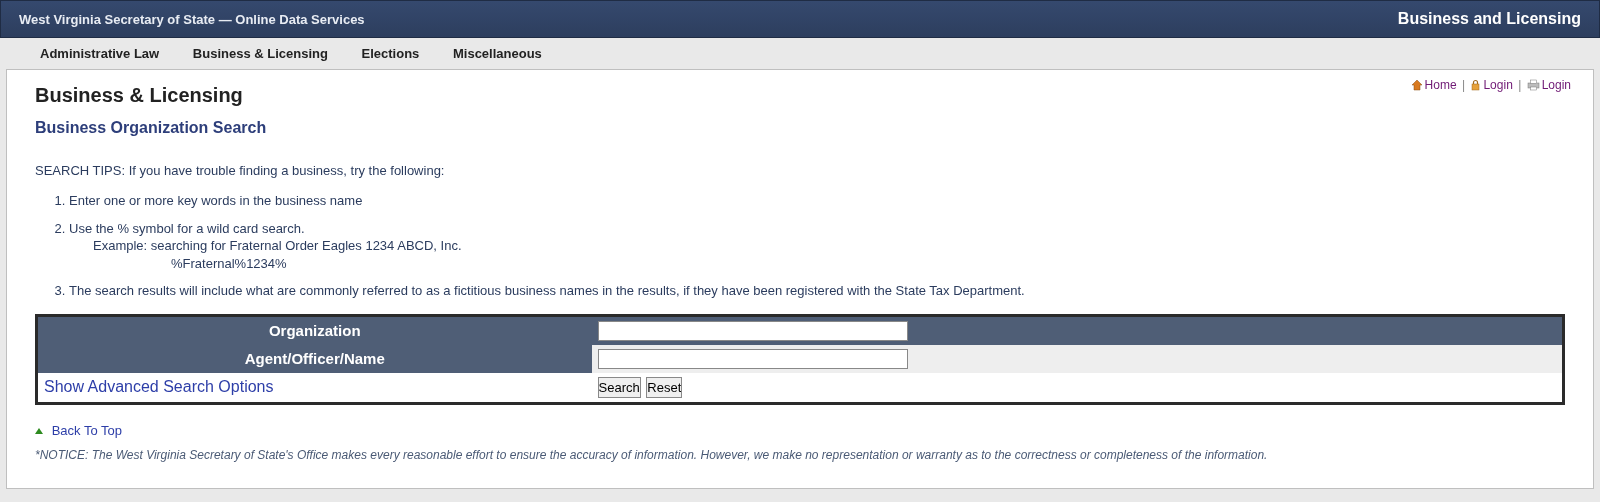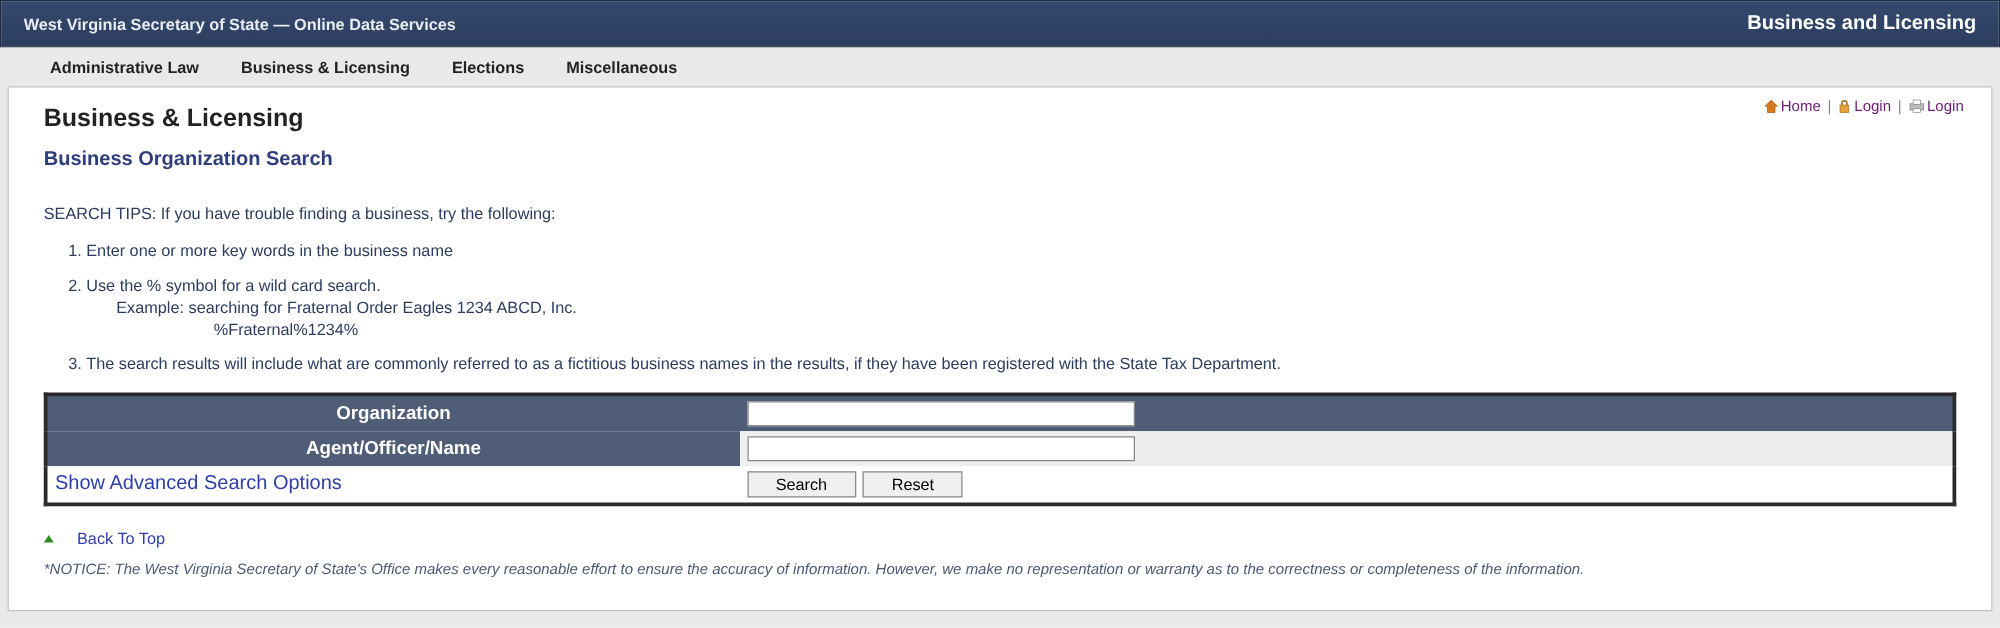--- a/index.html
+++ b/index.html
@@ -76,29 +76,29 @@
       height: 20px;
       border: 1px solid #888;
       padding: 1px 3px;
       font-size: 13px;
     }
     td.adv-cell { width: 555px; padding: 6px 10px; }
     td.adv-cell a { color: #2d3ea8; font-size: 16px; text-decoration: none; cursor: pointer; }
     td.btn-cell { padding: 6px; }
     input.btn {
       font-size: 13px;
-      padding: 2px 22px;
+      padding: 2px 0;
       background: #efefef;
       border: 1px solid #898989;
       cursor: pointer;
       margin-right: 2px;
     }
 
     .back-top { margin-top: 18px; font-size: 13px; }
-    .back-top a { color: #2d3ea8; text-decoration: none; cursor: pointer; margin-left: 10px; }
+    .back-top a { color: #2d3ea8; text-decoration: none; cursor: pointer; }
     .arrow-up {
       display: inline-block;
       width: 0; height: 0;
       border-left: 4px solid transparent;
       border-right: 4px solid transparent;
       border-bottom: 6px solid #2e8b20;
       margin-right: 5px;
       vertical-align: 1px;
     }
 

